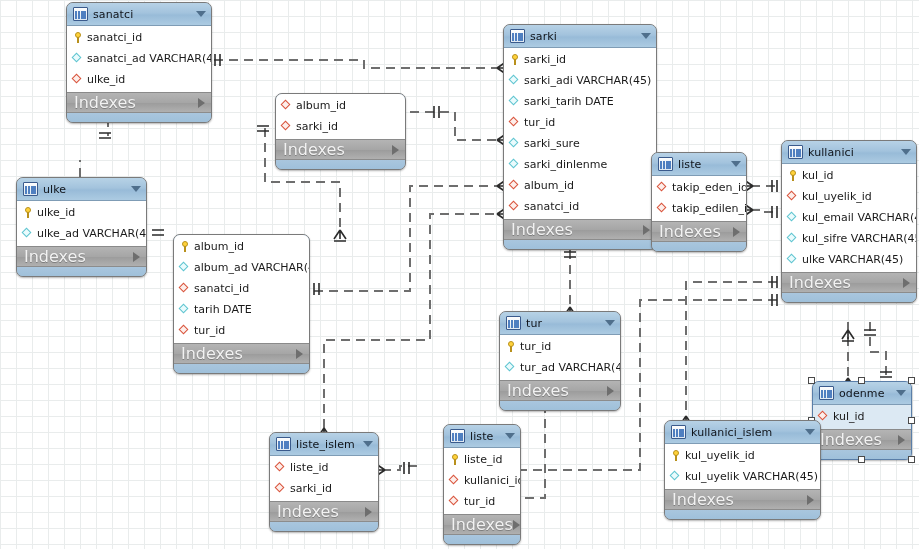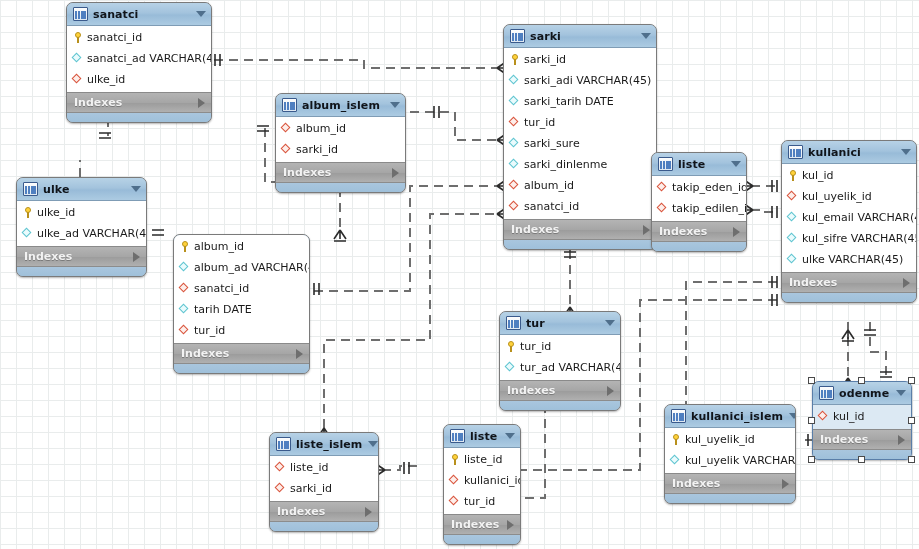--- a/index.html
+++ b/index.html
@@ -64,21 +64,21 @@
     position: absolute;
     left: 1px; top: 3px; right: 1px; bottom: 1px;
     background:
       linear-gradient(to right, #4f7fc0 0 2px, transparent 2px 3px,
                       #4f7fc0 3px 5px, transparent 5px 6px,
                       #4f7fc0 6px 9px);
   }
   .tbl-name {
     flex: 1 1 auto;
     font-size: 11px;
-    font-weight: bold;
+    font-weight: normal;
     color: #10141a;
     white-space: nowrap;
     letter-spacing: 0.1px;
   }
   .caret {
     flex: 0 0 auto;
     width: 0; height: 0;
     margin-left: 6px;
     border-left: 5px solid transparent;
     border-right: 5px solid transparent;
@@ -143,22 +143,22 @@
   .idx {
     height: 19px;
     display: flex;
     align-items: center;
     padding: 0 6px 0 7px;
     background: linear-gradient(to bottom, #b4b4b4 0%, #a6a6a6 50%, #9b9b9b 51%, #b0b0b0 100%);
     border-bottom: 1px solid #8c8c8c;
   }
   .idx-label {
     flex: 1 1 auto;
-    font-size: 11px;
-    font-weight: bold;
+    font-size: 16px;
+    font-weight: normal;
     color: #f2f2f2;
     text-shadow: 0 1px 0 rgba(0,0,0,0.25);
   }
   .idx-arrow {
     flex: 0 0 auto;
     width: 0; height: 0;
     border-top: 5px solid transparent;
     border-bottom: 5px solid transparent;
     border-left: 7px solid #6e6e6e;
   }
@@ -331,25 +331,20 @@
           </div>
           <div class="idx">
             <span class="idx-label">Indexes</span>
             <span class="idx-arrow"></span>
           </div>
           <div class="foot"></div>
         </div>
       </div>
       <div class="tbl" style="left: 275px; top: 93px; width: 131px;">
         <div class="tbl-inner">
-          <div class="tbl-hdr">
-            <span class="tbl-icon"></span>
-            <span class="tbl-name">album_islem</span>
-            <span class="caret"></span>
-          </div>
           <div class="cols">
             <div class="col">
               <span class="gl dia fk"></span>
               <span>album_id</span>
             </div>
             <div class="col">
               <span class="gl dia fk"></span>
               <span>sarki_id</span>
             </div>
           </div>
@@ -568,21 +563,21 @@
         </div>
         <div class="handle" style="left: -5px; top: -5px;"></div>
         <div class="handle" style="left: calc(50% - 4px); top: -5px;"></div>
         <div class="handle" style="left: calc(100% - 3px); top: -5px;"></div>
         <div class="handle" style="left: -5px; top: calc(50% - 4px);"></div>
         <div class="handle" style="left: calc(100% - 3px); top: calc(50% - 4px);"></div>
         <div class="handle" style="left: -5px; top: calc(100% - 3px);"></div>
         <div class="handle" style="left: calc(50% - 4px); top: calc(100% - 3px);"></div>
         <div class="handle" style="left: calc(100% - 3px); top: calc(100% - 3px);"></div>
       </div>
-      <div class="tbl" style="left: 664px; top: 404px; width: 132px;">
+      <div class="tbl" style="left: 664px; top: 420px; width: 157px;">
         <div class="tbl-inner">
           <div class="tbl-hdr">
             <span class="tbl-icon"></span>
             <span class="tbl-name">kullanici_islem</span>
             <span class="caret"></span>
           </div>
           <div class="cols">
             <div class="col">
               <span class="gl pk"></span>
               <span>kul_uyelik_id</span>

